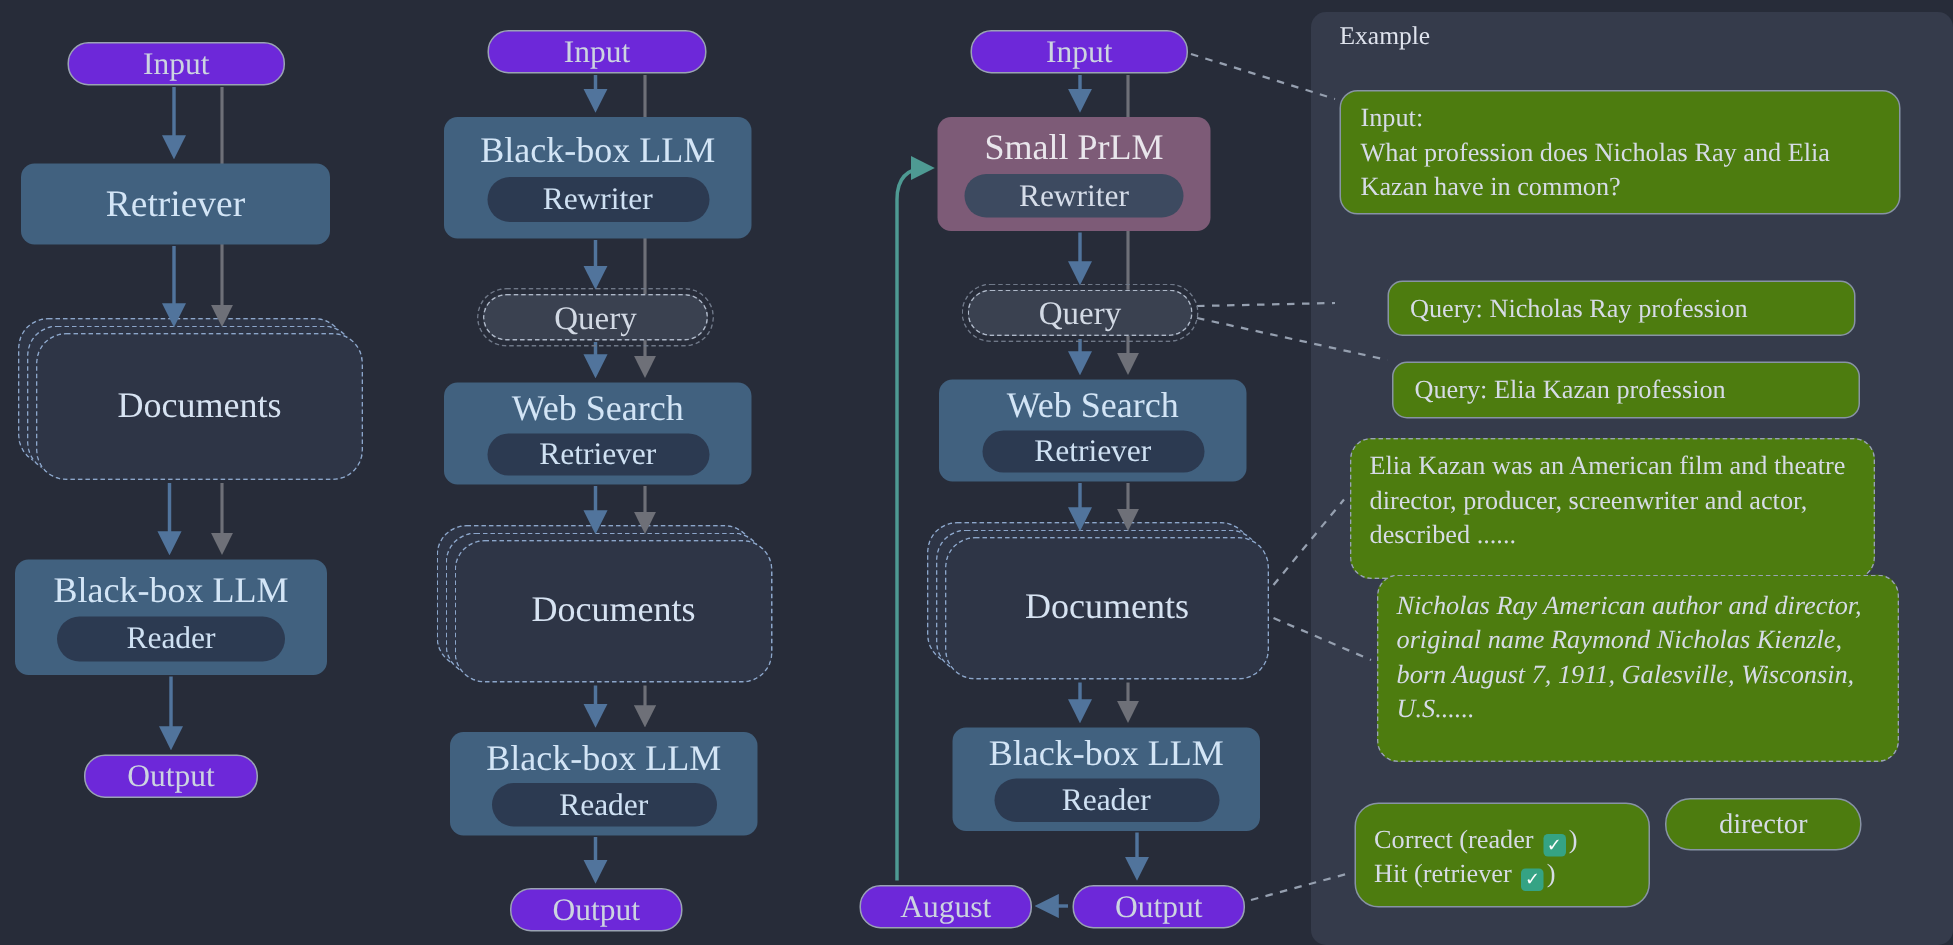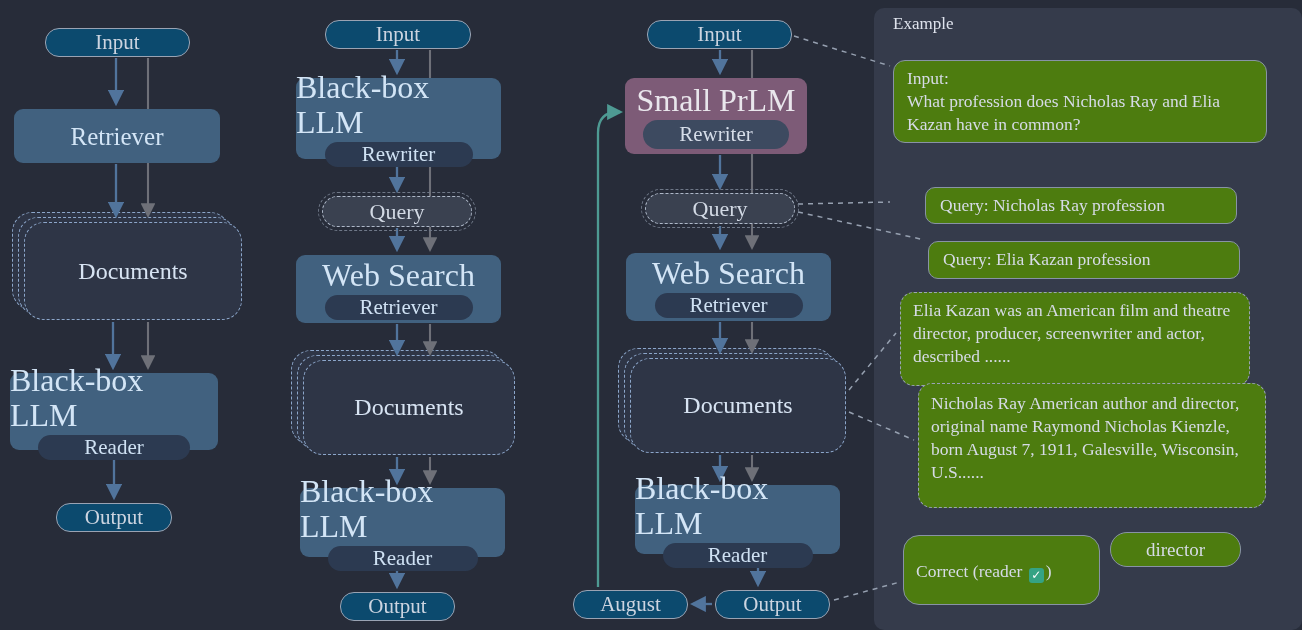--- a/index.html
+++ b/index.html
@@ -7,34 +7,34 @@
   body {
     position:relative; overflow:hidden;
     background:#272c39;
     font-family:"Liberation Serif","DejaVu Serif",serif;
   }
 
   
   .pill {
     position:absolute; z-index:2;
     border:1.6px solid #9aa3b3; border-radius:14px;
-    background:#0c4a6e; color:#ccd4e0;
+    background:#6d28d9; color:#ccd4e0;
     display:flex; align-items:center; justify-content:center;
     font-size:21px;
   }
 
   
   .bluebox {
     position:absolute; z-index:2;
     background:#41617f; border-radius:9px;
     color:#d3e5f6;
     display:flex; flex-direction:column; align-items:center; justify-content:center;
     gap:3px; padding:3px 0;
   }
-  .bluebox .title { font-size:32px; line-height:1.08; }
+  .bluebox .title { font-size:24px; line-height:1.08; }
   .innerpill {
     background:#2c3a51; border-radius:16px; color:#cfe1f3;
     font-size:21px; display:flex; align-items:center; justify-content:center;
   }
   .purple { background:#7d5b77; color:#e9e6ec; }
   .purple .innerpill { background:#3d4a60; color:#d6dde9; }
 
   
   .querypill {
     position:absolute; z-index:2;
@@ -97,25 +97,29 @@
     <span style="display:block;">Input:</span>
     <span>What profession does Nicholas Ray and Elia Kazan have in common?</span>
   </div>
 
   <div class="box" style="left:19px; top:179px; width:312px; height:37px; border-radius:10px; display:flex; align-items:center; padding-left:14px;margin-left:32px;">Query: Nicholas Ray profession</div>
 
   <div class="box" style="left:54px; top:233px; width:312px; height:38px; border-radius:10px; display:flex; align-items:center; padding-left:14px;">Query: Elia Kazan profession</div>
 
   <div class="box dashedbox" style="left:26px; top:284px; width:350px; height:94px; border-radius:14px; padding:6px 12px;">Elia Kazan was an American film and theatre director, producer, screenwriter and actor, described  ......</div>
 
-  <div class="box dashedbox" style="left:44px; top:375px; width:348px; height:125px; border-radius:14px; padding:8px 12px;">Nicholas Ray American author and director, original name Raymond Nicholas Kienzle, born August 7, 1911, Galesville, Wisconsin, U.S......</div>
-
-  <div class="box" style="left:29px; top:527px; width:197px; height:70px; border-radius:16px; padding:24px 12px;">
+  <div class="box dashedbox" style="left:44px; top:375px; width:348px; height:125px; border-radius:14px; padding:8px 12px;font-style:italic;">Nicholas Ray American author and director, original name Raymond Nicholas Kienzle, born August 7, 1911, Galesville, Wisconsin, U.S......</div>
+
+  <div class="box" style="left:29px; top:527px; width:197px; height:70px; border-radius:16px; padding:12px 12px;">
     <div>
       <span>Correct (reader</span>
+      <span class="check">✓</span><span>)</span>
+    </div>
+    <div>
+      <span>Hit (retriever</span>
       <span class="check">✓</span><span>)</span>
     </div>
   </div>
 
   <div class="box" style="left:236px; top:524px; width:131px; height:35px; border-radius:17px; display:flex; align-items:center; justify-content:center; font-size:19px;">director</div>
 
 </div>
 
 <div class="pill" style="left:45px; top:28px; width:145px; height:29px;">Input</div>
 

